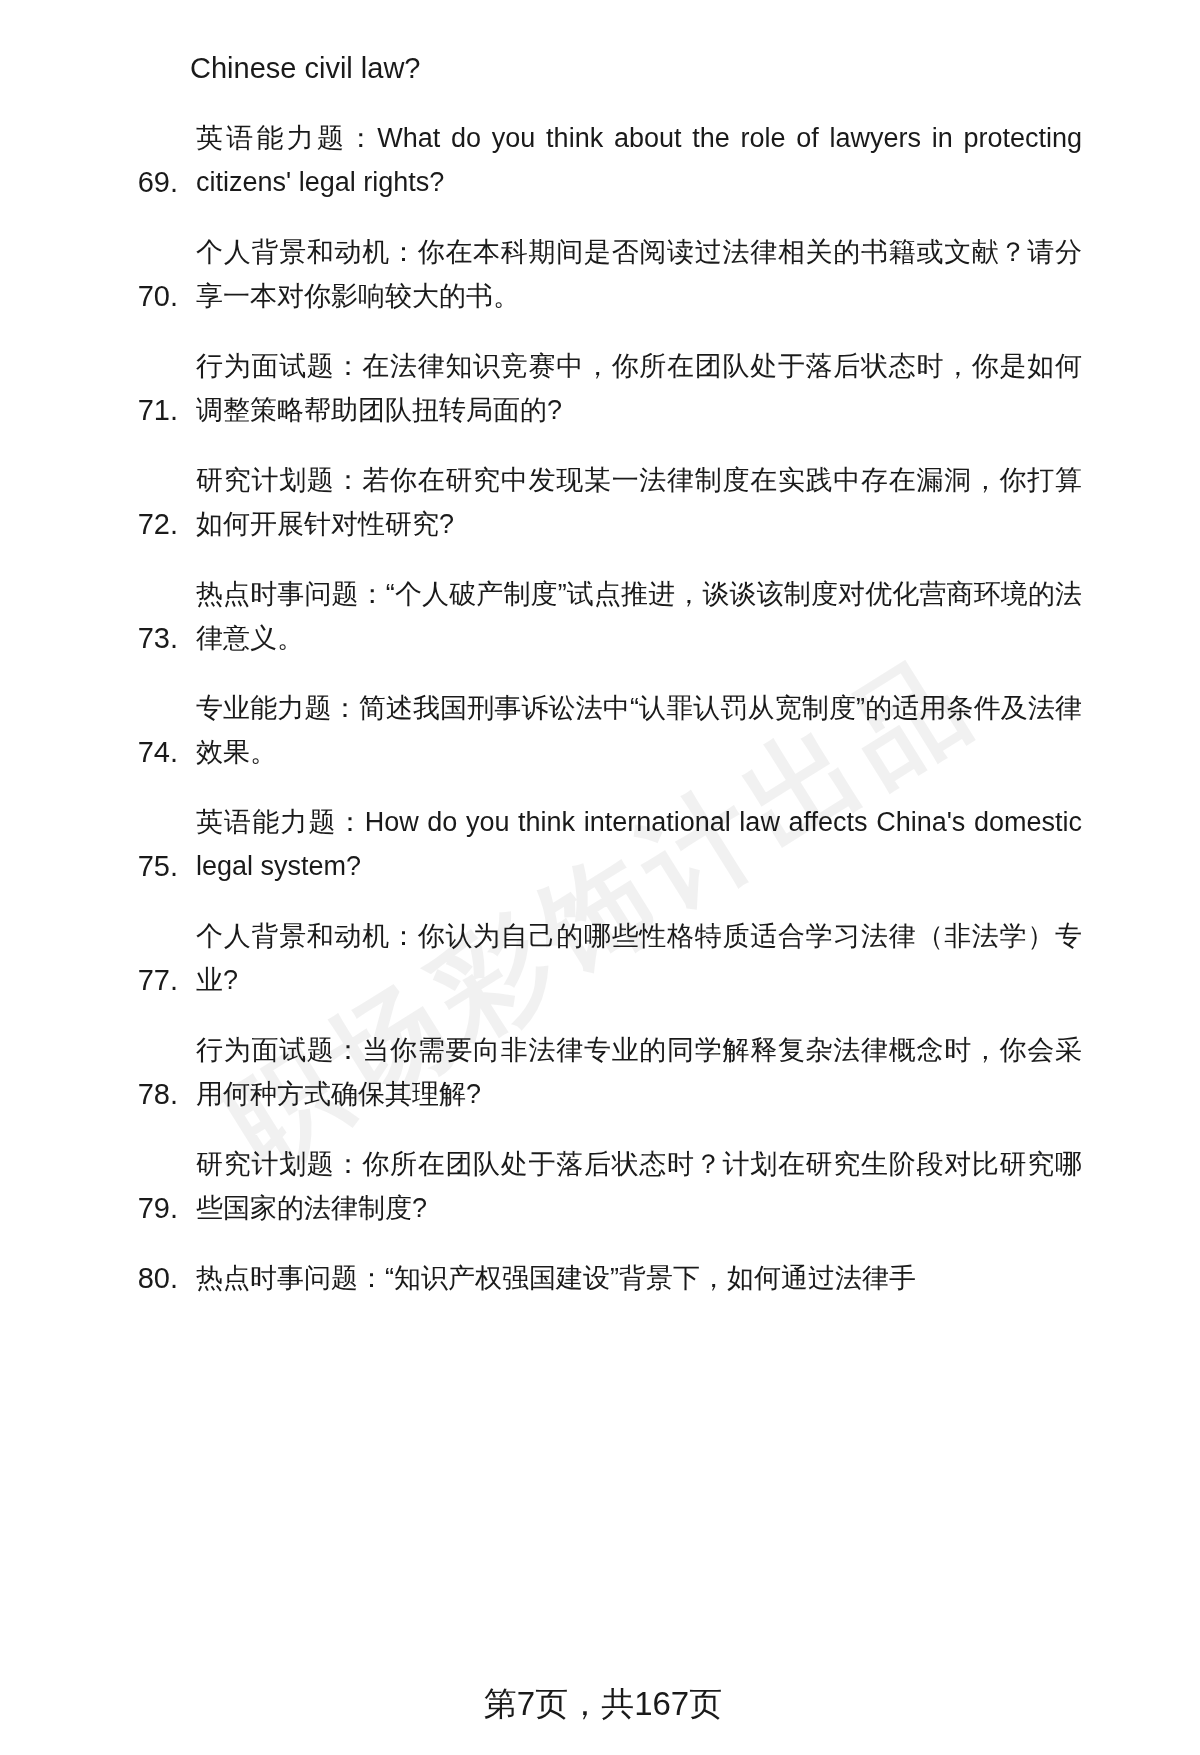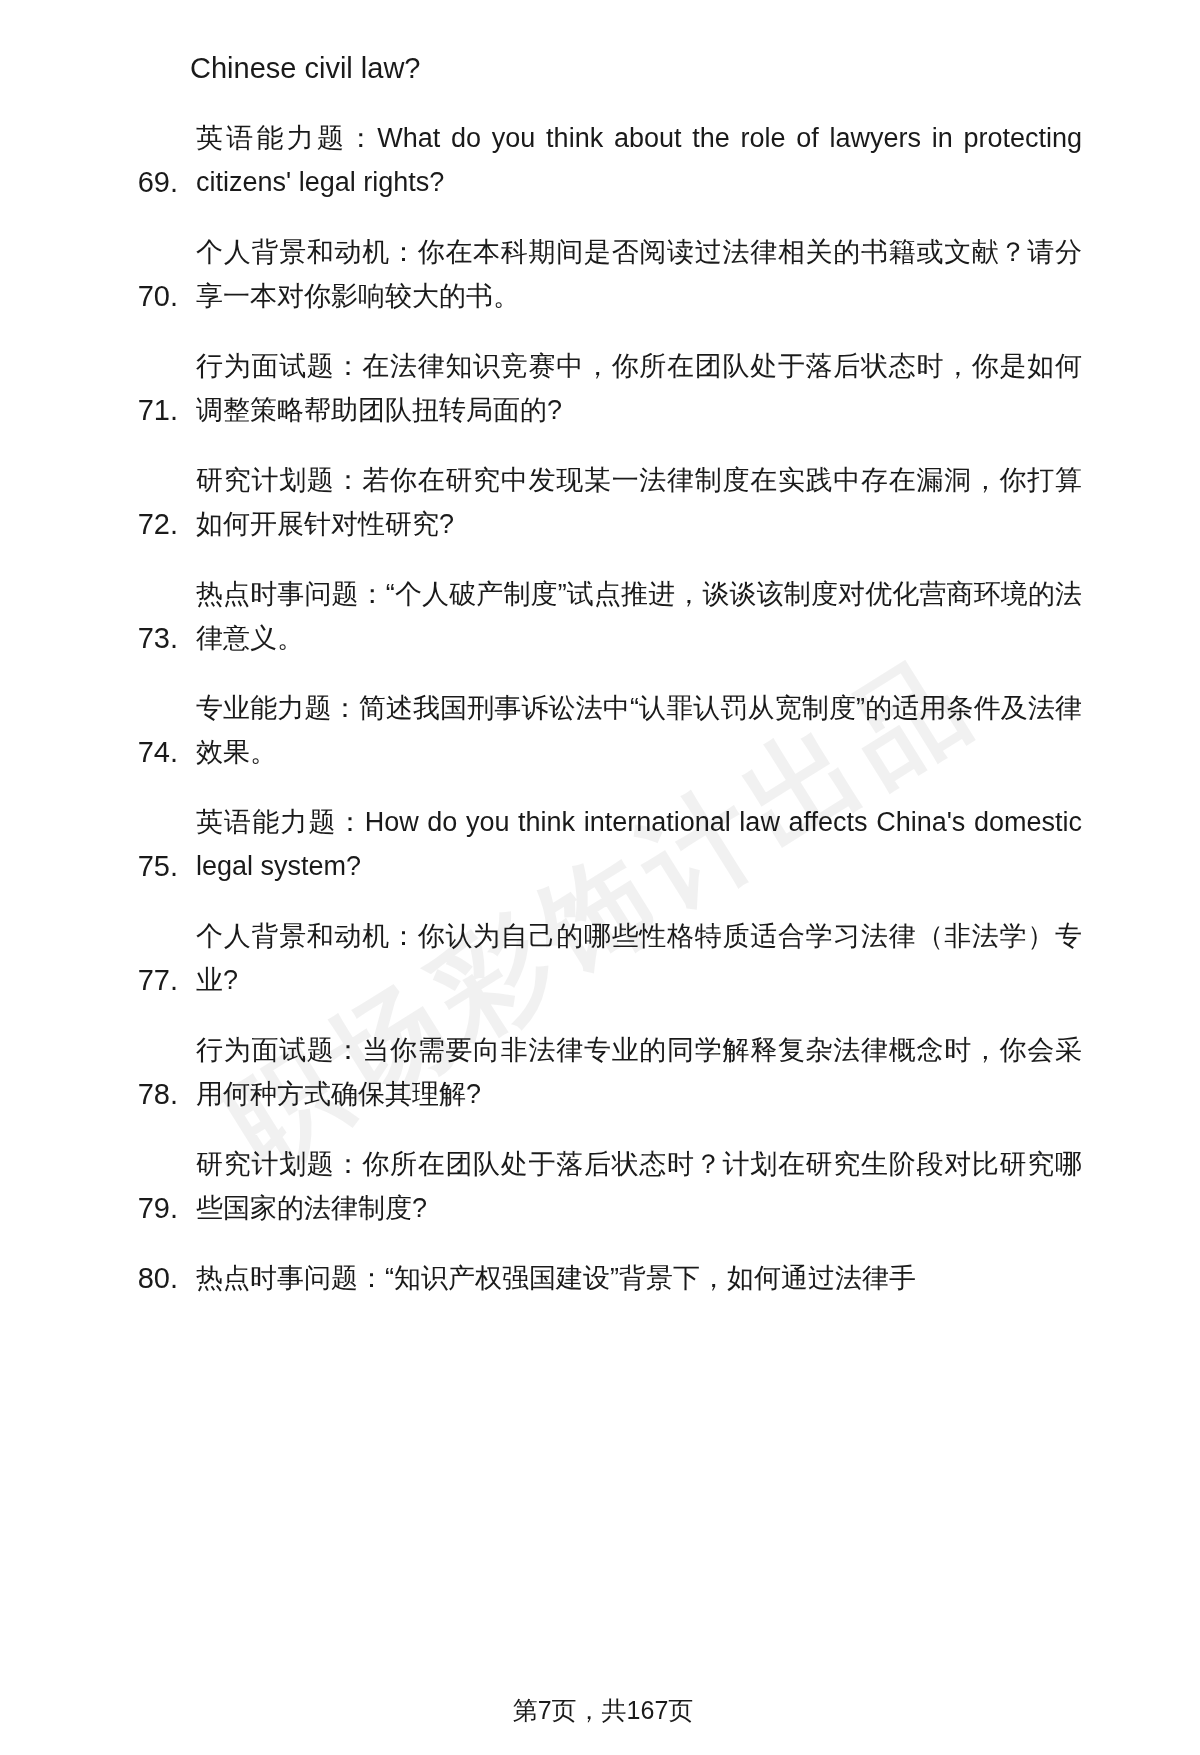--- a/index.html
+++ b/index.html
@@ -74,21 +74,21 @@
     color: #1a1a1a;
     text-align: justify;
     word-break: break-word;
   }
   .footer {
     position: absolute;
     left: 6px;
     right: 0;
     bottom: 28px;
     text-align: center;
-    font-size: 25px;
+    font-size: 33px;
     color: #1a1a1a;
     z-index: 1;
   }
 </style>
 </head>
 <body>
 
 <div class="page">
 
   <div class="watermark">职场彩饰计出品</div>

